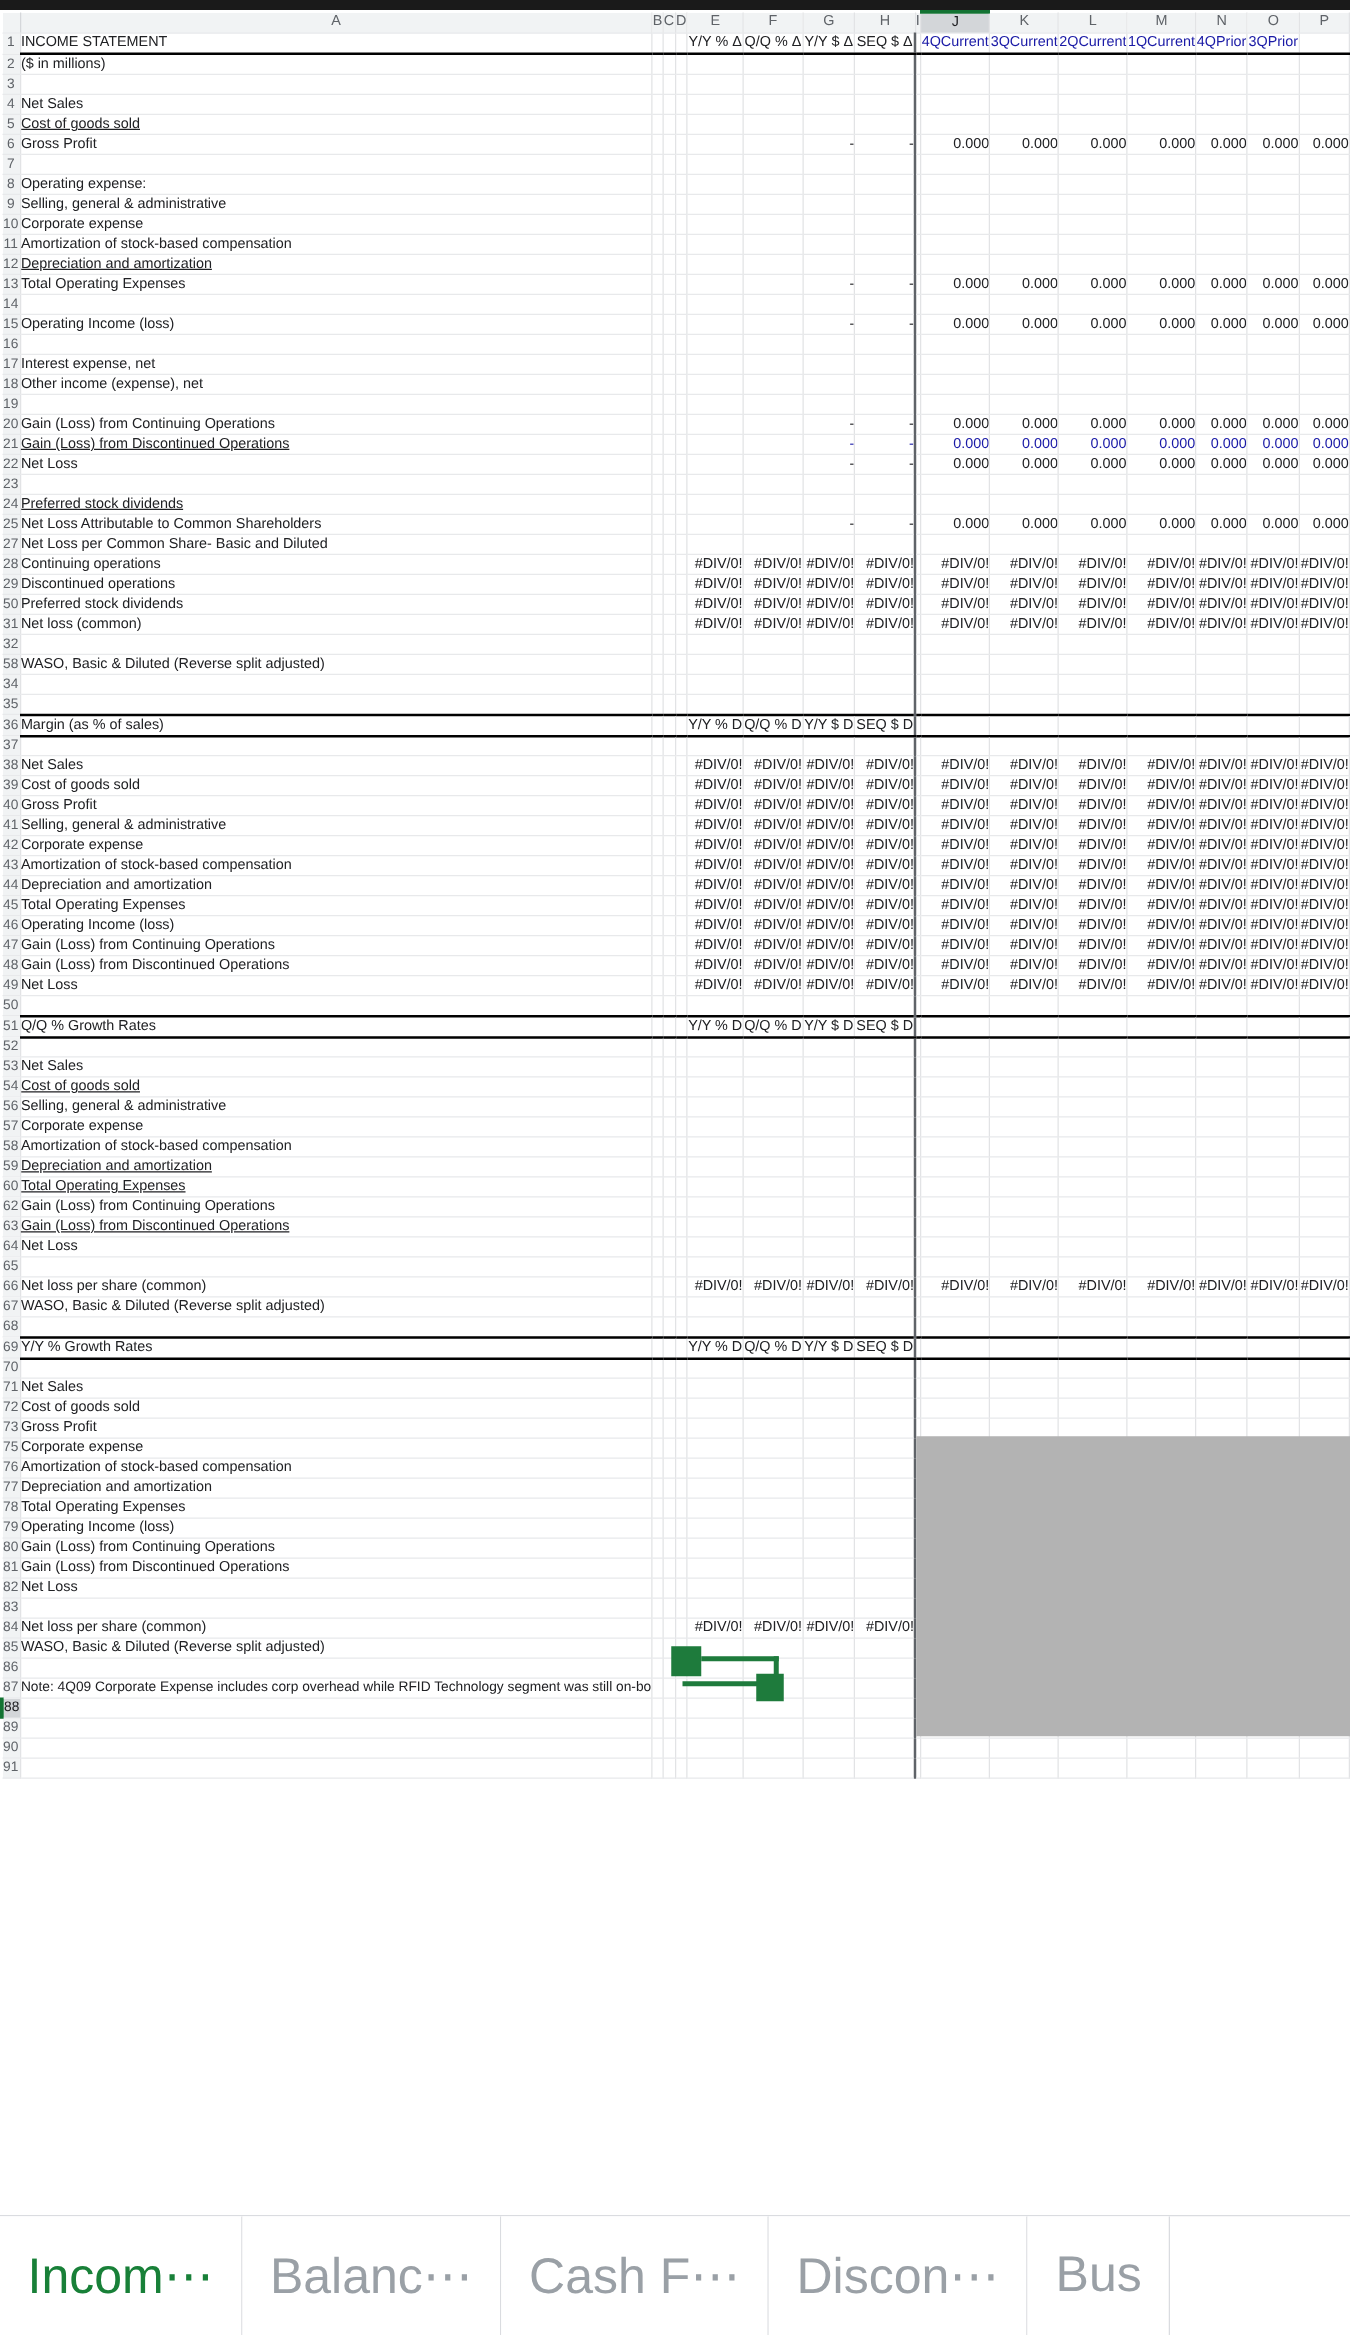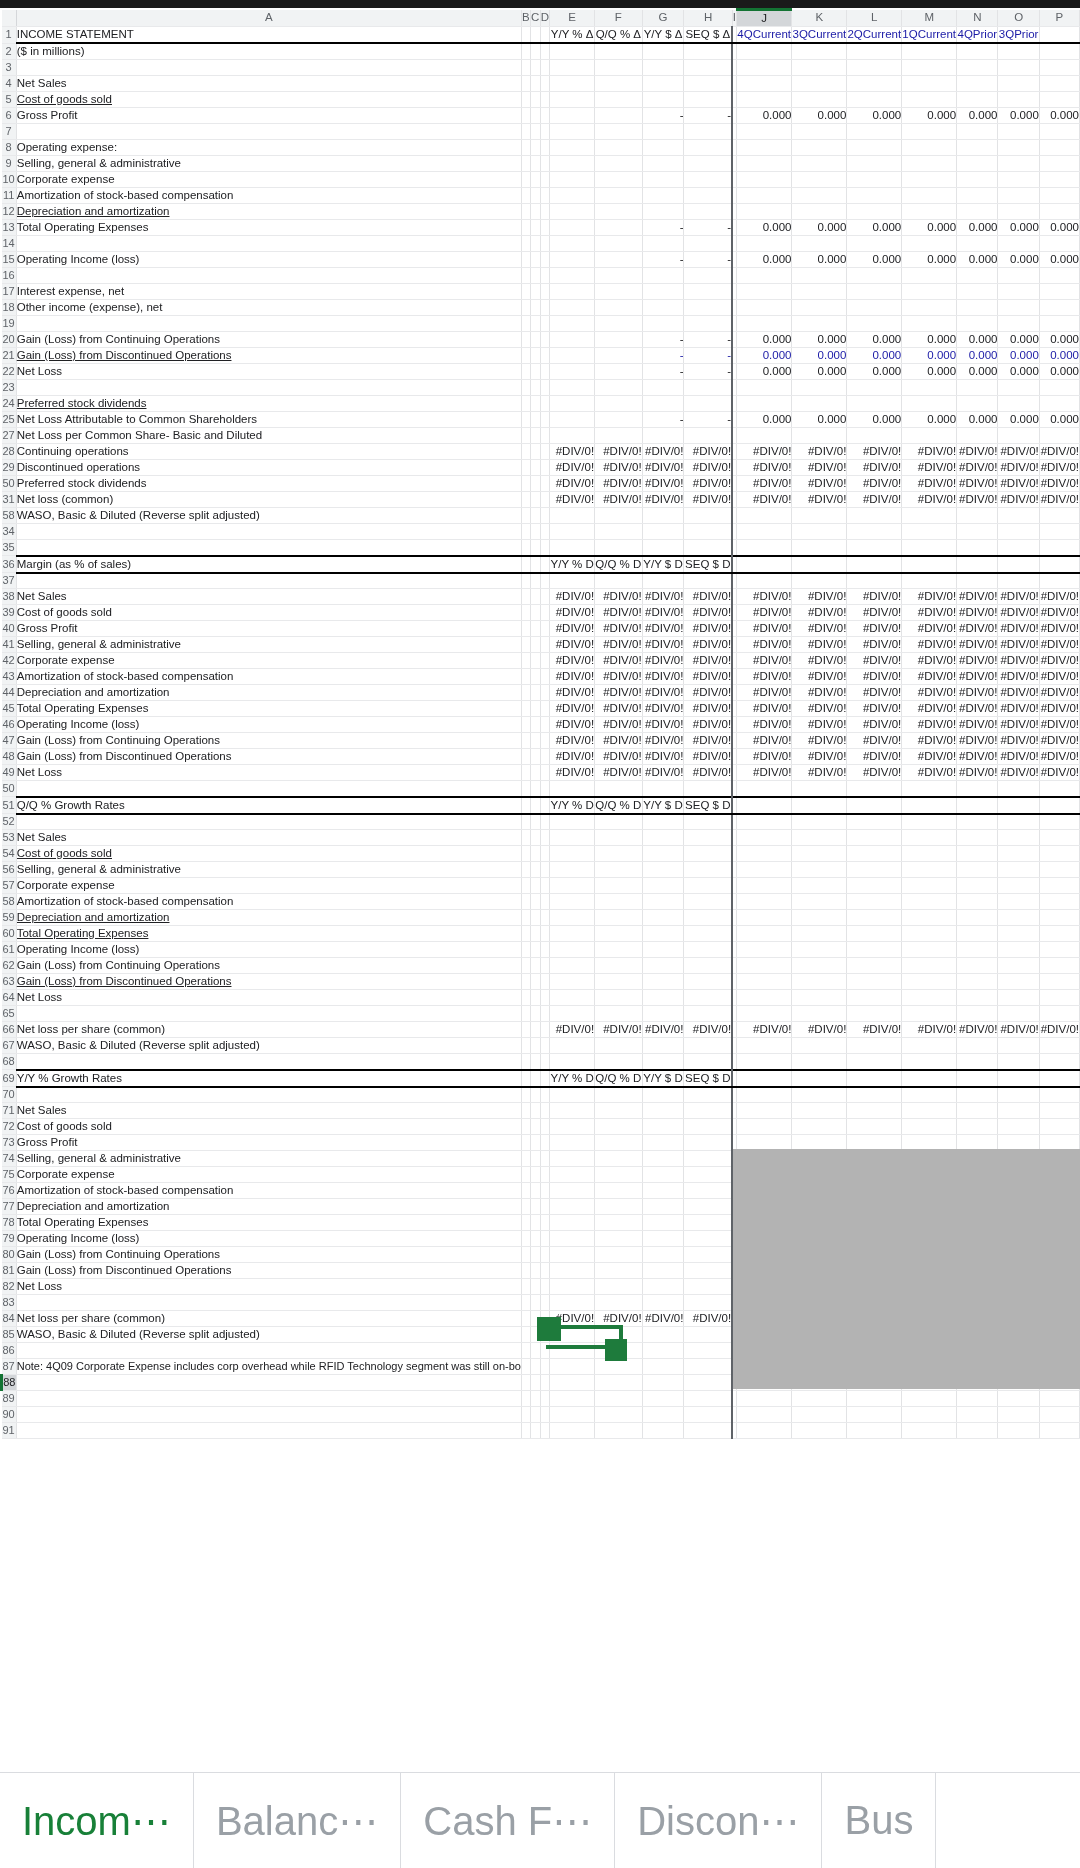--- a/index.html
+++ b/index.html
@@ -714,20 +714,39 @@
             <td class="freeze-l r" style="width: 9px;"></td>
             <td class="r" style="width: 77px;">#DIV/0!</td>
             <td class="r" style="width: 61px;">#DIV/0!</td>
             <td class="r" style="width: 61px;">#DIV/0!</td>
             <td class="r" style="width: 61px;">#DIV/0!</td>
             <td class="r" style="width: 61px;">#DIV/0!</td>
             <td class="r" style="width: 61px;">#DIV/0!</td>
             <td class="r" style="width: 61px;">#DIV/0!</td>
           </tr>
           <tr>
+            <td class="rn">32</td>
+            <td class="a" style="width: 213px;"></td>
+            <td class="r" style="width: 18px;"></td>
+            <td class="r" style="width: 18px;"></td>
+            <td class="r" style="width: 20px;"></td>
+            <td class="r" style="width: 62px;"></td>
+            <td class="r" style="width: 61px;"></td>
+            <td class="r" style="width: 83px;"></td>
+            <td class="r" style="width: 83px;"></td>
+            <td class="freeze-l r" style="width: 9px;"></td>
+            <td class="r" style="width: 77px;"></td>
+            <td class="r" style="width: 61px;"></td>
+            <td class="r" style="width: 61px;"></td>
+            <td class="r" style="width: 61px;"></td>
+            <td class="r" style="width: 61px;"></td>
+            <td class="r" style="width: 61px;"></td>
+            <td class="r" style="width: 61px;"></td>
+          </tr>
+          <tr>
             <td class="rn">58</td>
             <td class="a" style="width: 213px; overflow: visible;">WASO, Basic &amp; Diluted (Reverse split adjusted)</td>
             <td class="r" style="width: 18px;"></td>
             <td class="r" style="width: 18px;"></td>
             <td class="r" style="width: 20px;"></td>
             <td class="r" style="width: 62px;"></td>
             <td class="r" style="width: 61px;"></td>
             <td class="r" style="width: 83px;"></td>
             <td class="r" style="width: 83px;"></td>
             <td class="freeze-l r" style="width: 9px;"></td>
@@ -1227,39 +1246,20 @@
             <td class="freeze-l r" style="width: 9px;"></td>
             <td class="r" style="width: 77px;"></td>
             <td class="r" style="width: 61px;"></td>
             <td class="r" style="width: 61px;"></td>
             <td class="r" style="width: 61px;"></td>
             <td class="r" style="width: 61px;"></td>
             <td class="r" style="width: 61px;"></td>
             <td class="r" style="width: 61px;"></td>
           </tr>
           <tr>
-            <td class="rn">61</td>
-            <td class="a b" style="width: 213px;">Operating Income (loss)</td>
-            <td class="r" style="width: 18px;"></td>
-            <td class="r" style="width: 18px;"></td>
-            <td class="r" style="width: 20px;"></td>
-            <td class="r" style="width: 62px;"></td>
-            <td class="r" style="width: 61px;"></td>
-            <td class="r" style="width: 83px;"></td>
-            <td class="r" style="width: 83px;"></td>
-            <td class="freeze-l r" style="width: 9px;"></td>
-            <td class="r" style="width: 77px;"></td>
-            <td class="r" style="width: 61px;"></td>
-            <td class="r" style="width: 61px;"></td>
-            <td class="r" style="width: 61px;"></td>
-            <td class="r" style="width: 61px;"></td>
-            <td class="r" style="width: 61px;"></td>
-            <td class="r" style="width: 61px;"></td>
-          </tr>
-          <tr>
             <td class="rn">62</td>
             <td class="a" style="width: 213px; overflow: visible;">Gain (Loss) from Continuing Operations</td>
             <td class="r" style="width: 18px;"></td>
             <td class="r" style="width: 18px;"></td>
             <td class="r" style="width: 20px;"></td>
             <td class="r" style="width: 62px;"></td>
             <td class="r" style="width: 61px;"></td>
             <td class="r" style="width: 83px;"></td>
             <td class="r" style="width: 83px;"></td>
             <td class="freeze-l r" style="width: 9px;"></td>
@@ -1457,39 +1457,20 @@
             <td class="r" style="width: 61px;"></td>
             <td class="r" style="width: 61px;"></td>
             <td class="r" style="width: 61px;"></td>
             <td class="r" style="width: 61px;"></td>
             <td class="r" style="width: 61px;"></td>
             <td class="r" style="width: 61px;"></td>
           </tr>
           <tr>
             <td class="rn">73</td>
             <td class="a" style="width: 213px;">Gross Profit</td>
-            <td class="r" style="width: 18px;"></td>
-            <td class="r" style="width: 18px;"></td>
-            <td class="r" style="width: 20px;"></td>
-            <td class="r" style="width: 62px;"></td>
-            <td class="r" style="width: 61px;"></td>
-            <td class="r" style="width: 83px;"></td>
-            <td class="r" style="width: 83px;"></td>
-            <td class="freeze-l r" style="width: 9px;"></td>
-            <td class="r" style="width: 77px;"></td>
-            <td class="r" style="width: 61px;"></td>
-            <td class="r" style="width: 61px;"></td>
-            <td class="r" style="width: 61px;"></td>
-            <td class="r" style="width: 61px;"></td>
-            <td class="r" style="width: 61px;"></td>
-            <td class="r" style="width: 61px;"></td>
-          </tr>
-          <tr>
-            <td class="rn">74</td>
-            <td class="a" style="width: 213px; overflow: visible;">Selling, general &amp; administrative</td>
             <td class="r" style="width: 18px;"></td>
             <td class="r" style="width: 18px;"></td>
             <td class="r" style="width: 20px;"></td>
             <td class="r" style="width: 62px;"></td>
             <td class="r" style="width: 61px;"></td>
             <td class="r" style="width: 83px;"></td>
             <td class="r" style="width: 83px;"></td>
             <td class="freeze-l r" style="width: 9px;"></td>
             <td class="r" style="width: 77px;"></td>
             <td class="r" style="width: 61px;"></td>

